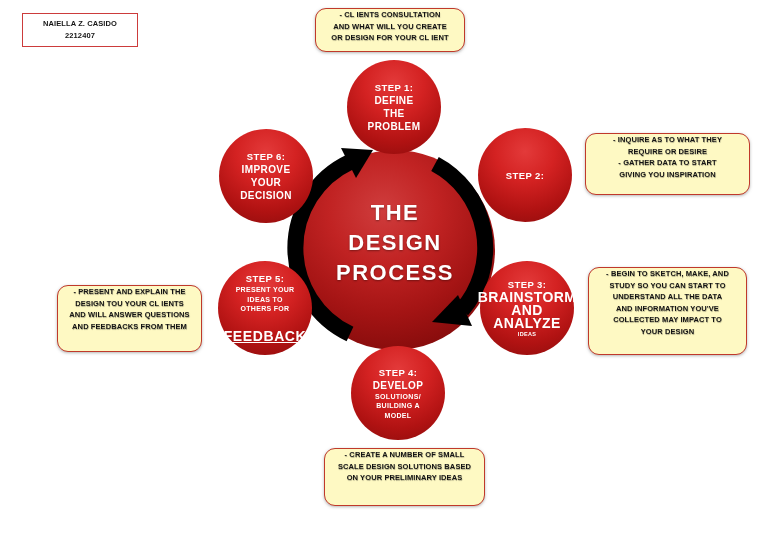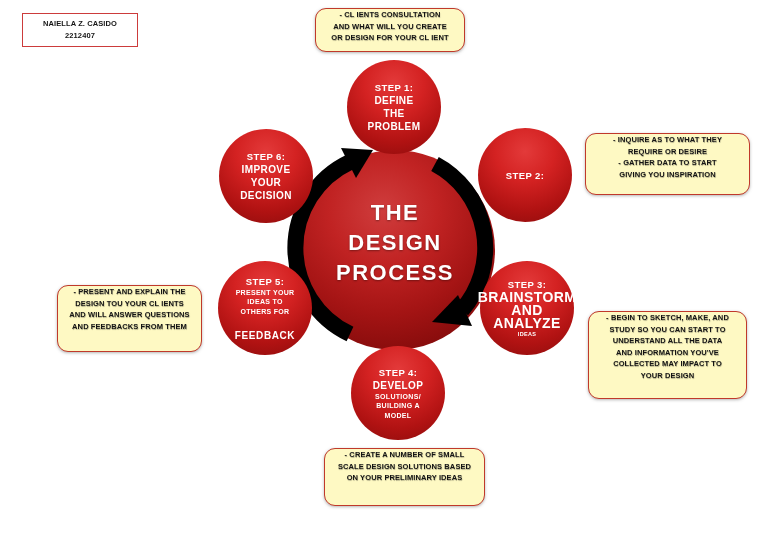--- a/index.html
+++ b/index.html
@@ -31,21 +31,21 @@
     display:flex;align-items:flex-start;justify-content:center;
     text-align:center;box-sizing:border-box;z-index:5;
   }
   .callout-text{
     font-size:7.5px;font-weight:bold;line-height:11.5px;color:#141414;
     white-space:pre-line;letter-spacing:0.1px;
     text-shadow:0.4px 0.6px 0.8px rgba(0,0,0,0.3);
   }
   .co-top   {left:315px;top:8px;  width:150px;height:44px;}
   .co-right1{left:585px;top:133px;width:165px;height:62px;}
-  .co-right2{left:588px;top:267px;width:159px;height:88px;margin-top:44px;}
+  .co-right2{left:588px;top:267px;width:159px;height:88px;}
   .co-bottom{left:324px;top:448px;width:161px;height:58px;}
   .co-left2 {left:57px; top:285px;width:145px;height:67px;}
   .co-left1 {left:53px; top:133px;width:160px;height:82px;}
 
   
   .circle{
     position:absolute;border-radius:50%;
     display:flex;flex-direction:column;align-items:center;justify-content:center;
     text-align:center;color:#fff;
   }
@@ -67,21 +67,21 @@
   .step3{left:480px;top:261px;}
   .step4{left:351px;top:346px;}
   .step5{left:218px;top:261px;}
   .step6{left:219px;top:129px;}
 
   .step-title{font-size:9.5px;font-weight:bold;line-height:13px;letter-spacing:0.4px;}
   .step-main {font-size:10px;font-weight:bold;line-height:13px;letter-spacing:0.4px;white-space:pre-line;}
   .step3 .step-main{font-size:14px;}
   .step-small{font-size:7px;font-weight:bold;line-height:9.5px;letter-spacing:0.3px;white-space:pre-line;}
   .step-tiny {font-size:5.5px;font-weight:bold;line-height:7px;letter-spacing:0.3px;margin-top:1px;}
-  .step-big  {font-size:10px;font-weight:bold;letter-spacing:0.6px;margin-top:14px;}
+  .step-big  {font-size:14px;font-weight:bold;letter-spacing:0.6px;margin-top:14px;text-decoration:underline;}
 
   
   .diagram-arrows{position:absolute;left:0;top:0;z-index:2;pointer-events:none;}
   .arc{fill:none;stroke:#000000;stroke-width:16;}
   .arrow-head{fill:#000000;}
 </style>
 </head>
 <body>
 
 <div class="canvas">

